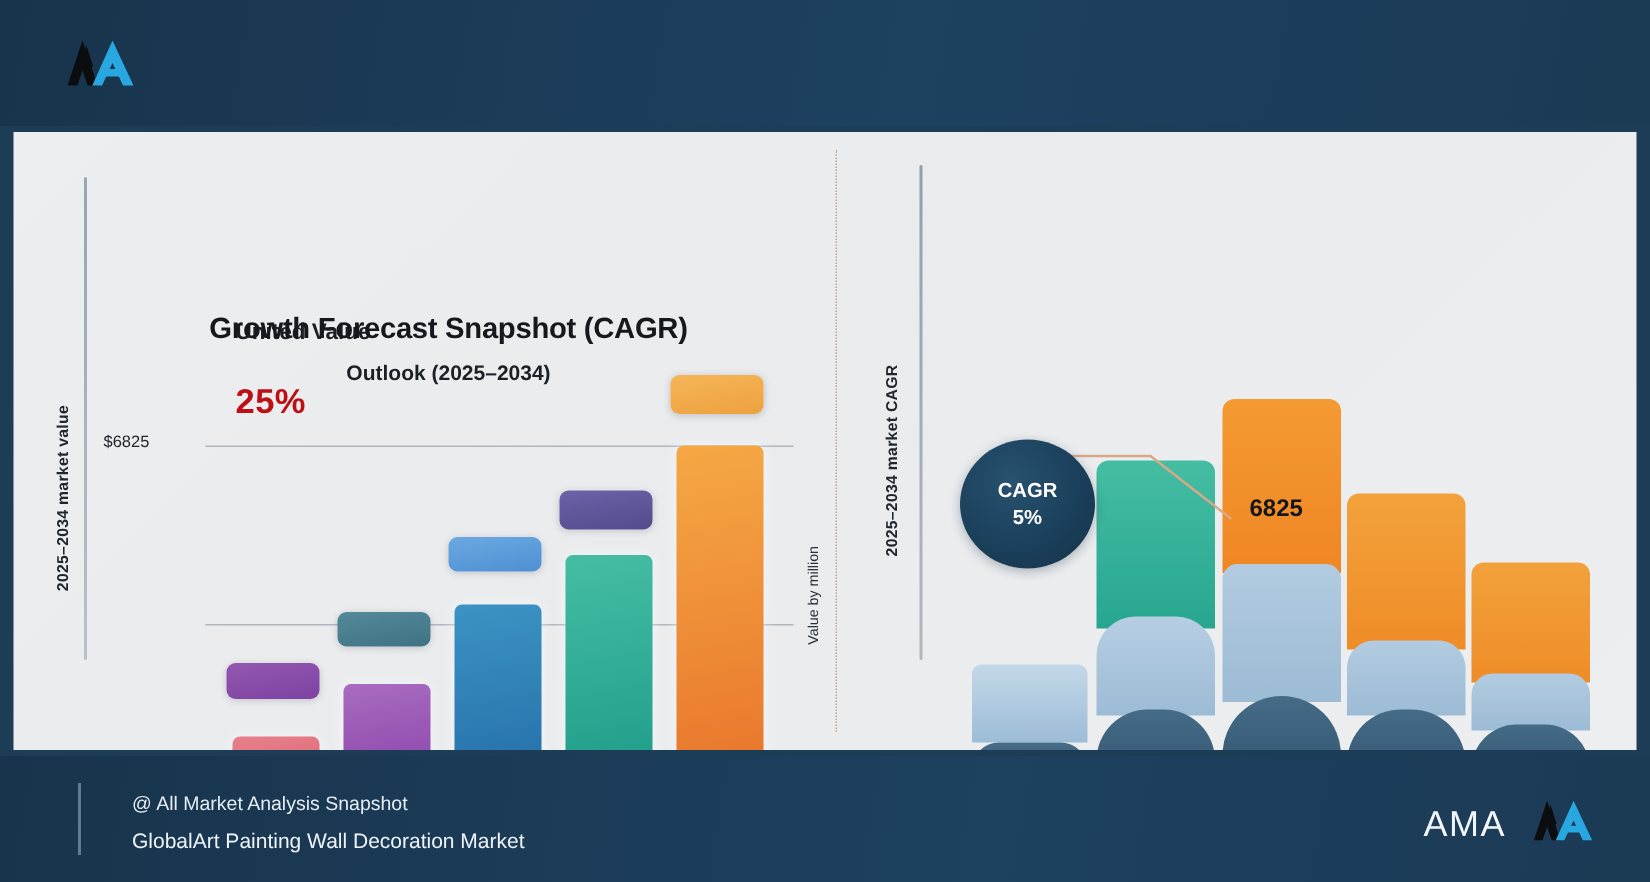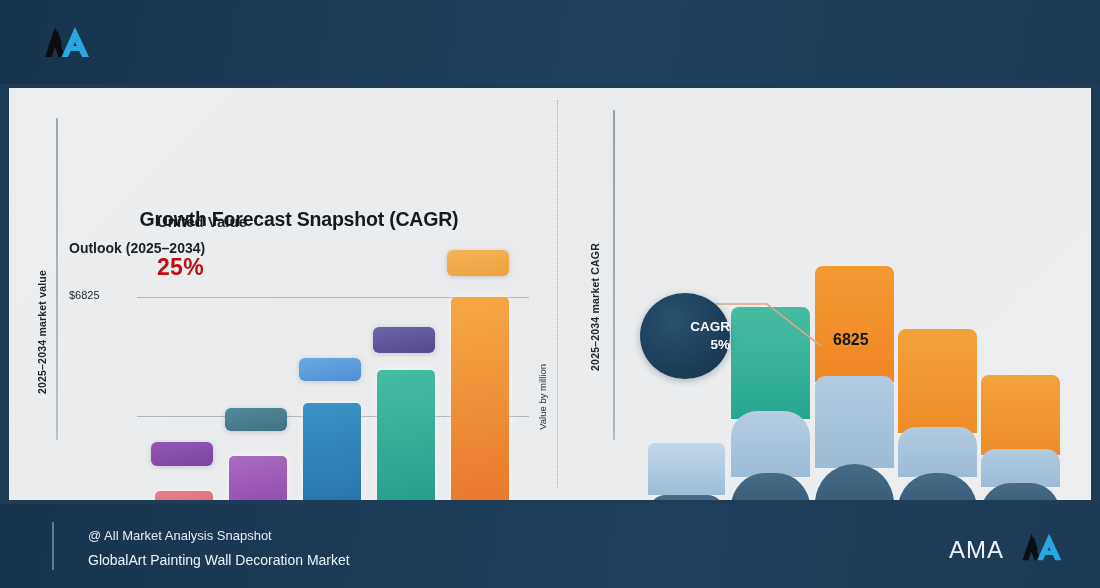--- a/index.html
+++ b/index.html
@@ -120,31 +120,31 @@
   }
 
   #right-title {
     position: absolute; left: 60px; top: 120px;
     width: 460px; text-align: center;
     font-size: 19.5px; font-weight: bold; color: #15191d;
     letter-spacing: -.2px;
   }
   #right-subtitle {
     position: absolute; left: 60px; top: 152px;
-    width: 460px; text-align: left;
+    width: 460px; text-align: center;
     font-size: 14px; font-weight: bold; color: #1b2026;
   }
 
   #cagr-badge {
     position: absolute; left: 631px; top: 205px;
     width: 90px; height: 86px;
     border-radius: 50%;
     background: radial-gradient(circle at 38% 32%, #27526f 0%, #1b405b 55%, #163248 100%);
     display: flex; flex-direction: column;
-    align-items: flex-end; justify-content: center;
+    align-items: center; justify-content: center;
     box-shadow: 0 2px 7px rgba(20,40,60,.3);
     z-index: 6;
   }
   #cagr-badge-label { color: #fff; font-size: 13.5px; font-weight: bold; line-height: 1.35; }
   #cagr-badge-value { color: #fff; font-size: 13.5px; font-weight: bold; line-height: 1.35; }
 
   #cagr-connector { position: absolute; left: 700px; top: 200px; z-index: 5; }
 
   #right-datalabel {
     position: absolute; left: 824px; top: 243px;

